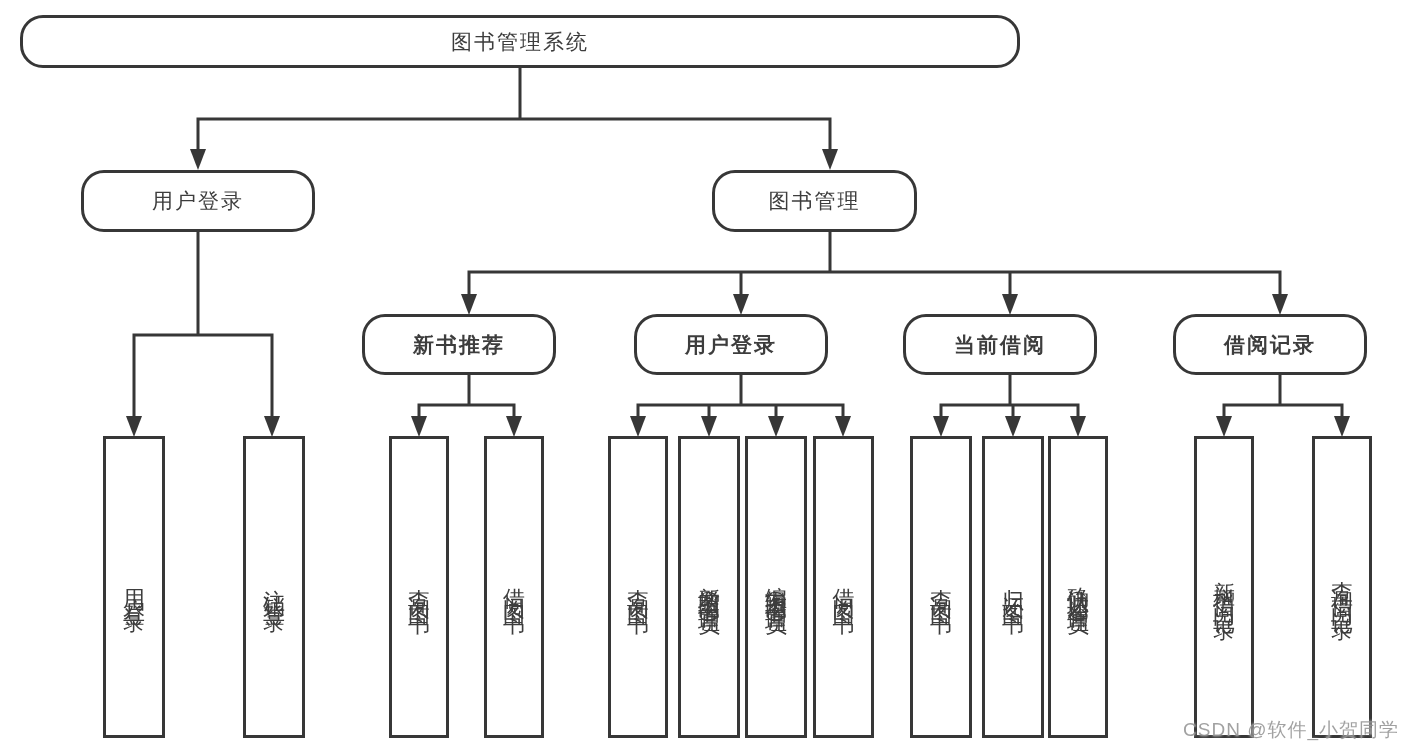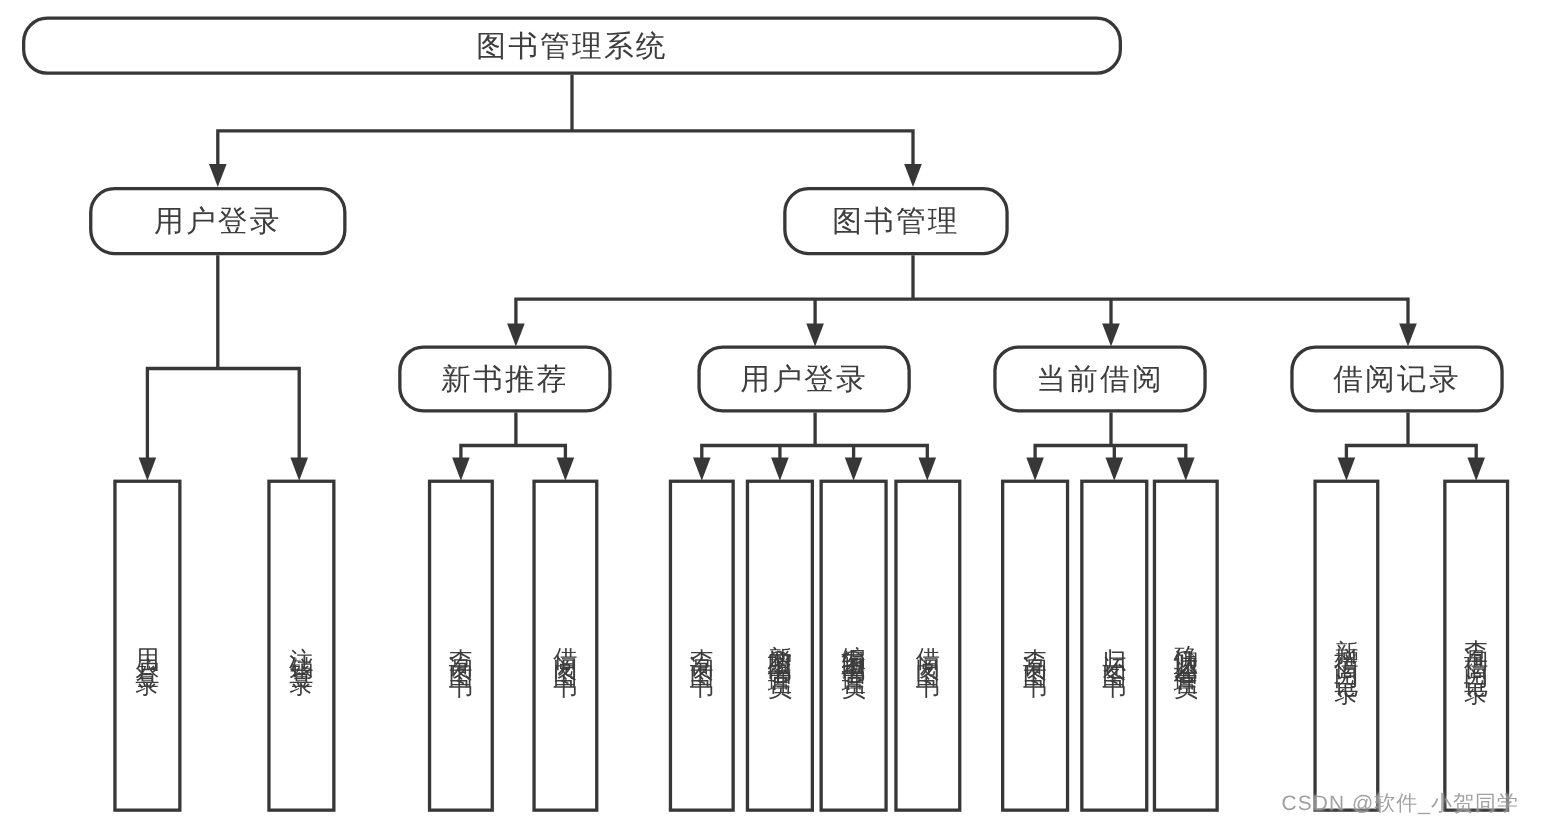--- a/index.html
+++ b/index.html
@@ -1,38 +1,38 @@
 <!DOCTYPE html>
 <html><head>
 <meta charset="utf-8">
 <style>
   html,body{margin:0;padding:0;background:#ffffff;}
   .canvas{position:relative;width:1405px;height:747px;background:#ffffff;overflow:hidden;
           font-family:"Liberation Sans","DejaVu Sans",sans-serif;color:#3d3d3d;}
   .box{position:absolute;background:#ffffff;border:3px solid #373737;box-sizing:border-box;
        display:flex;align-items:center;justify-content:center;text-align:center;}
-  .hlabel{font-size:27px;letter-spacing:2px;white-space:nowrap;border-radius:23px;}
+  .hlabel{font-size:21px;letter-spacing:2px;white-space:nowrap;border-radius:23px;}
   .root{left:20px;top:15px;width:1000px;height:53px;}
   .l2a{left:81px;top:170px;width:234px;height:62px;}
   .l2b{left:712px;top:170px;width:205px;height:62px;}
-  .l3{top:314px;width:194px;height:61px;}
+  .l3{top:314px;width:194px;height:61px;font-weight:bold;}
   .l3a{left:362px;} .l3b{left:634px;} .l3c{left:903px;} .l3d{left:1173px;}
   .leaf{top:436px;height:302px;}
   .leaf .v{writing-mode:vertical-rl;text-orientation:mixed;font-size:22px;letter-spacing:8px;line-height:1;}
   .leaf.tight .v{letter-spacing:4px;}
   .lfA{left:103px;width:62px;} .lfB{left:243px;width:62px;}
   .lfC{left:389px;width:60px;} .lfD{left:484px;width:60px;}
   .lfE{left:608px;width:60px;} .lfF{left:678px;width:62px;}
   .lfG{left:745px;width:62px;} .lfH{left:813px;width:61px;}
   .lfI{left:910px;width:62px;} .lfJ{left:982px;width:62px;} .lfK{left:1048px;width:60px;}
   .lfL{left:1194px;width:60px;} .lfM{left:1312px;width:60px;}
   svg.connectors{position:absolute;left:0;top:0;width:1405px;height:747px;pointer-events:none;}
   svg.connectors path{stroke:#373737;stroke-width:3;fill:none;}
   svg.connectors polygon{fill:#373737;stroke:none;}
-  .watermark{position:absolute;right:24px;bottom:4px;font-size:19px;letter-spacing:1px;
+  .watermark{position:absolute;right:6px;bottom:4px;font-size:19px;letter-spacing:1px;
              color:rgba(145,145,145,0.85);text-shadow:0 0 3px rgba(255,255,255,0.95);z-index:10;white-space:nowrap;}
 </style>
 </head>
 <body>
 
 <div class="canvas">
 
   <div class="box root hlabel">
     <span>图书管理系统</span>
   </div>

